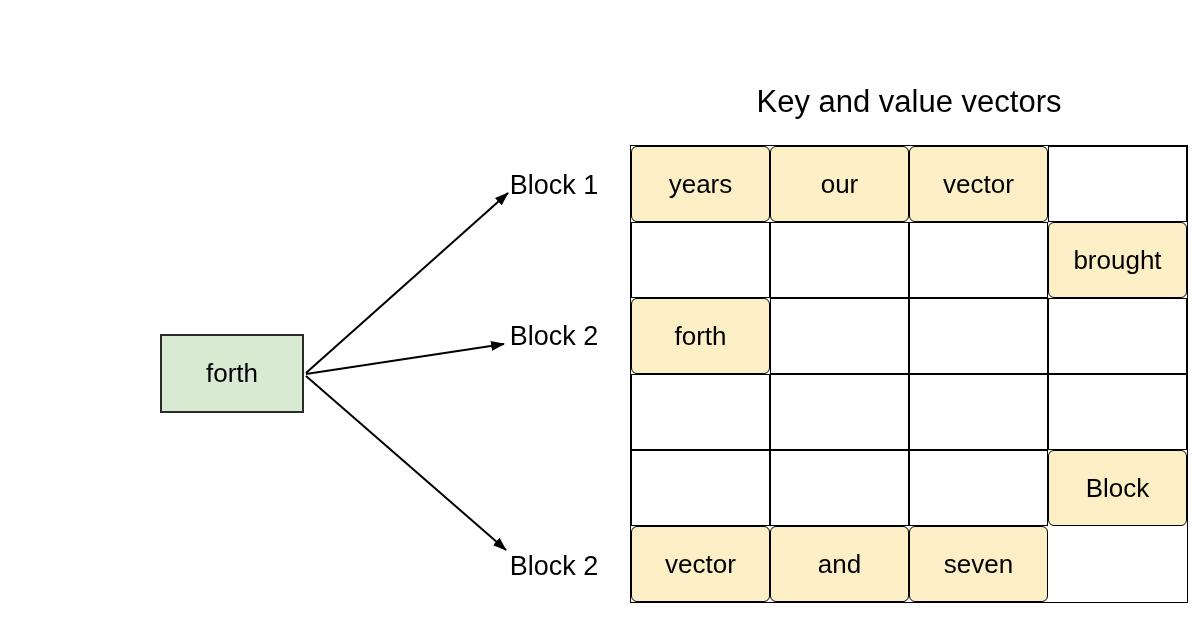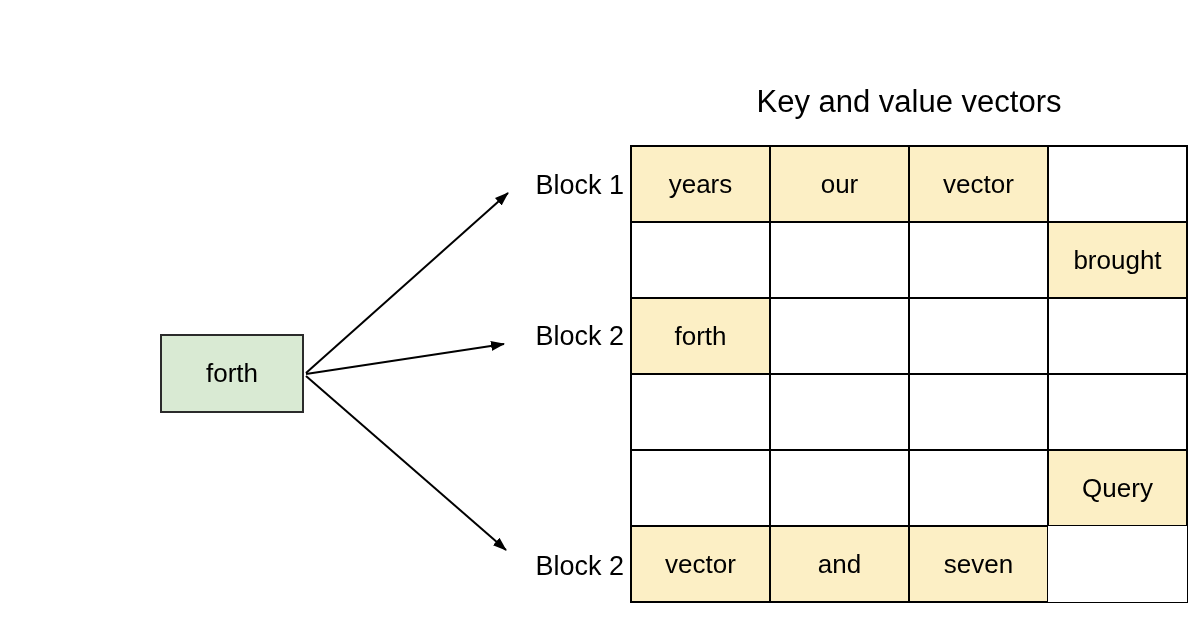--- a/index.html
+++ b/index.html
@@ -38,21 +38,21 @@
     font-size: 26px;
   }
   .arrows {
     position: absolute; left: 0; top: 0;
     width: 1192px; height: 628px;
     pointer-events: none;
   }
   .block-label {
     position: absolute;
     width: 140px;
-    text-align: right;
+    text-align: center;
     font-size: 27px;
     line-height: 30px;
   }
   #block1 { left: 457px; top: 170px; }
   #block2 { left: 457px; top: 321px; }
   #block0 { left: 457px; top: 551px; }
   .kv-table {
     position: absolute;
     left: 603px; top: 145px;
     display: grid;
@@ -60,21 +60,21 @@
     grid-auto-rows: 76px;
     border: 1px solid var(--border, #000000);
   }
   .kv-cell {
     box-sizing: border-box;
     border: 1px solid var(--border, #000000);
     background: #ffffff;
     display: flex; align-items: center; justify-content: center;
     font-size: 26px;
   }
-  .kv-cell[data-filled="true"] { background: var(--kv-cell-fill, #FCEFC5); }
+  .kv-cell[data-filled="true"] { background: var(--kv-cell-fill, #FCEFC5); border-radius: 6px; }
 </style>
 </head>
 <body>
 
 <div class="canvas">
 
   <div class="title">Key and value vectors</div>
 
 
   <div class="query-box">
@@ -114,19 +114,19 @@
     <div class="kv-cell" data-filled="false"></div>
     <div class="kv-cell" data-filled="false"></div>
     <div class="kv-cell" data-filled="false"></div>
     <div class="kv-cell" data-filled="false"></div>
 
     <div class="kv-cell" data-filled="false"></div>
     <div class="kv-cell" data-filled="false"></div>
     <div class="kv-cell" data-filled="false"></div>
     <div class="kv-cell" data-filled="false"></div>
 
-    <div class="kv-cell" data-filled="true">Query</div>
+    <div class="kv-cell" data-filled="true">Block</div>
     <div class="kv-cell" data-filled="true">vector</div>
     <div class="kv-cell" data-filled="true">and</div>
     <div class="kv-cell" data-filled="true">seven</div>
   </div>
 
 </div>
 
 </body></html>

